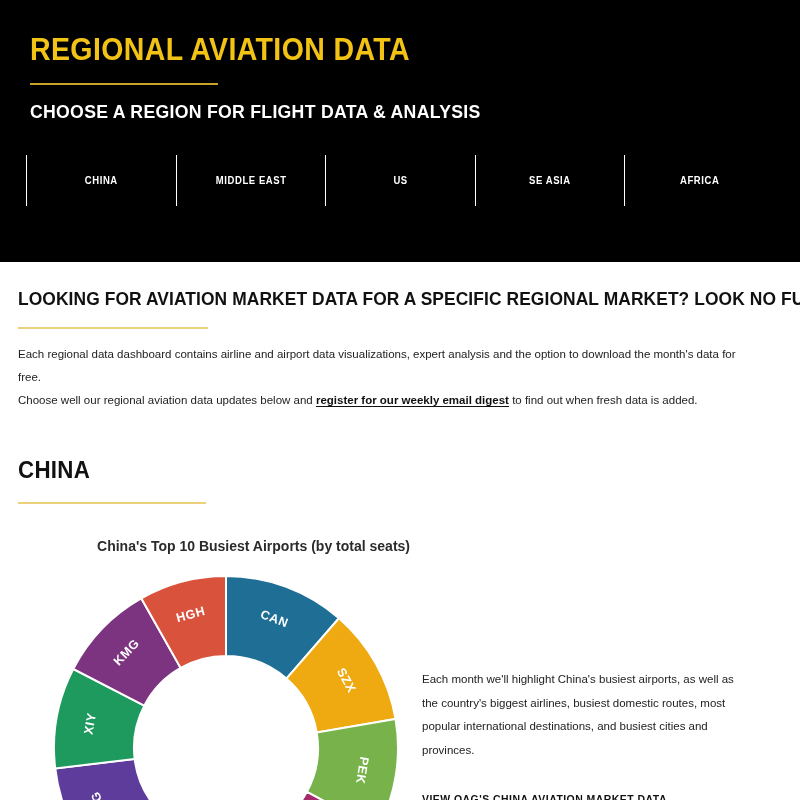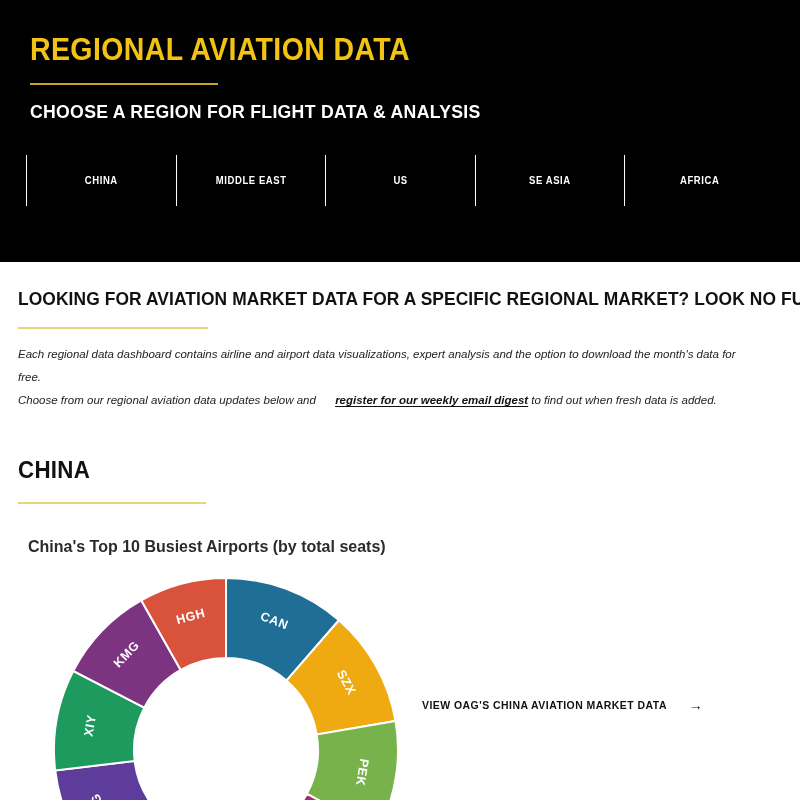--- a/index.html
+++ b/index.html
@@ -104,28 +104,26 @@
     height: 2px;
     background: #EBD27A;
     margin: 17px 0 14px 0;
   }
 
   .lead-para {
     color: #222222;
     font-size: 11.5px;
     line-height: 2.0;
     max-width: 742px;
-    font-style: italic;
   }
   .lead-para a {
     color: #111111;
     font-weight: bold;
     text-decoration: underline;
     text-underline-offset: 2px;
-    margin-left: 16px;
   }
 
   
   .region-heading {
     margin-top: 44px;
     color: #111111;
     font-family: "Liberation Sans Narrow", "Liberation Sans", sans-serif;
     font-size: 24px;
     font-weight: bold;
     letter-spacing: 0.3px;
@@ -144,24 +142,25 @@
     position: relative;
     margin-top: 34px;
     display: flex;
     align-items: flex-start;
   }
 
   .chart-col { width: 392px; flex: none; position: relative; }
 
   .chart-title {
     color: #2b2b2b;
-    font-size: 16px;
+    font-size: 14px;
     font-weight: bold;
     margin-left: 10px;
     margin-bottom: 6px;
+    text-align: right;
   }
 
   .donut-wrap {
     position: relative;
     width: 392px;
     height: 330px;
     overflow: hidden;
   }
   .donut-svg { display: block; }
 
@@ -236,21 +235,21 @@
   </nav>
 </div>
 
 <main class="content">
 
   <h2 class="lead-heading">LOOKING FOR AVIATION MARKET DATA FOR A SPECIFIC REGIONAL MARKET? LOOK NO FURTHER.</h2>
   <div class="lead-rule"></div>
 
   <p class="lead-para">
     <span>Each regional data dashboard contains airline and airport data visualizations, expert analysis and the option to download the month's data for free.</span><br>
-    <span>Choose from our regional aviation data updates below and </span><a href="#">register for our weekly email digest</a><span> to find out when fresh data is added.</span>
+    <span>Choose well our regional aviation data updates below and </span><a href="#">register for our weekly email digest</a><span> to find out when fresh data is added.</span>
   </p>
 
   <h3 class="region-heading">CHINA</h3>
   <div class="region-rule"></div>
 
   <section class="chart-block">
 
     <div class="chart-col">
       <div class="chart-title">China's Top 10 Busiest Airports (by total seats)</div>
       <div class="donut-wrap">
@@ -273,20 +272,21 @@
             <text class="slice-label" x="72.1968315638862" y="163.41830879063633" transform="rotate(280.26000000000005 72.1968315638862 163.41830879063633)">XIY</text>
             <path d="M 55.240530804070374 108.95226397310404 A 172 172 0 0 1 123.25089725369384 38.3283941968416 L 162.65923003072618 107.92569089531025 A 92.02000000000001 92.02000000000001 0 0 0 126.27368398017764 145.70946122561065 Z" fill="#7D3480" stroke="#ffffff" stroke-width="2"></path>
             <text class="slice-label" x="108.59015147521998" y="92.26890726477478" transform="rotate(313.92 108.59015147521998 92.26890726477478)">KMG</text>
             <path d="M 123.25089725369384 38.3283941968416 A 172 172 0 0 1 207.99999999999997 16 L 207.99999999999997 95.97999999999999 A 92.02000000000001 92.02000000000001 0 0 0 162.65923003072618 107.92569089531025 Z" fill="#D9533C" stroke="#ffffff" stroke-width="2"></path>
             <text class="slice-label" x="172.8390921484364" y="54.54412467390637" transform="rotate(345.24 172.8390921484364 54.54412467390637)">HGH</text>
           </svg>
       </div>
     </div>
 
     <div class="side-col">
+      <p class="side-para">Each month we'll highlight China's busiest airports, as well as the country's biggest airlines, busiest domestic routes, most popular international destinations, and busiest cities and provinces.</p>
       <a class="cta-link" href="#">
         <span class="cta-label">VIEW OAG'S CHINA AVIATION MARKET DATA</span>
         <span class="cta-arrow">→</span>
       </a>
     </div>
 
   </section>
 </main>
 
 </body></html>

